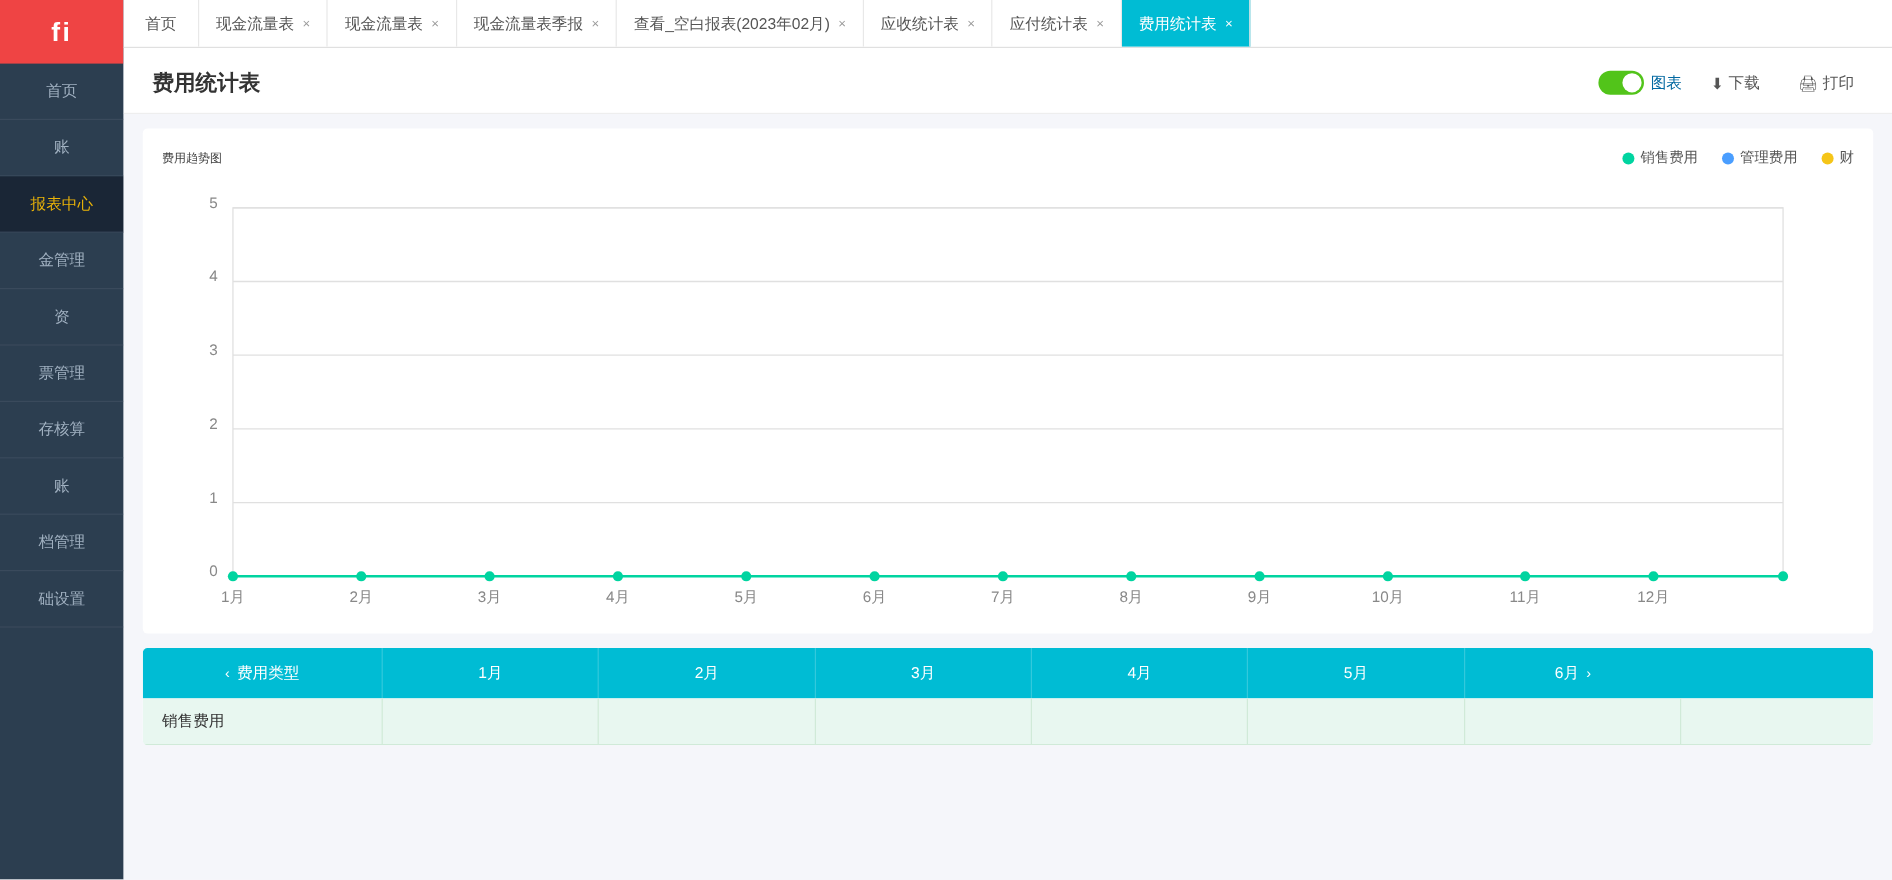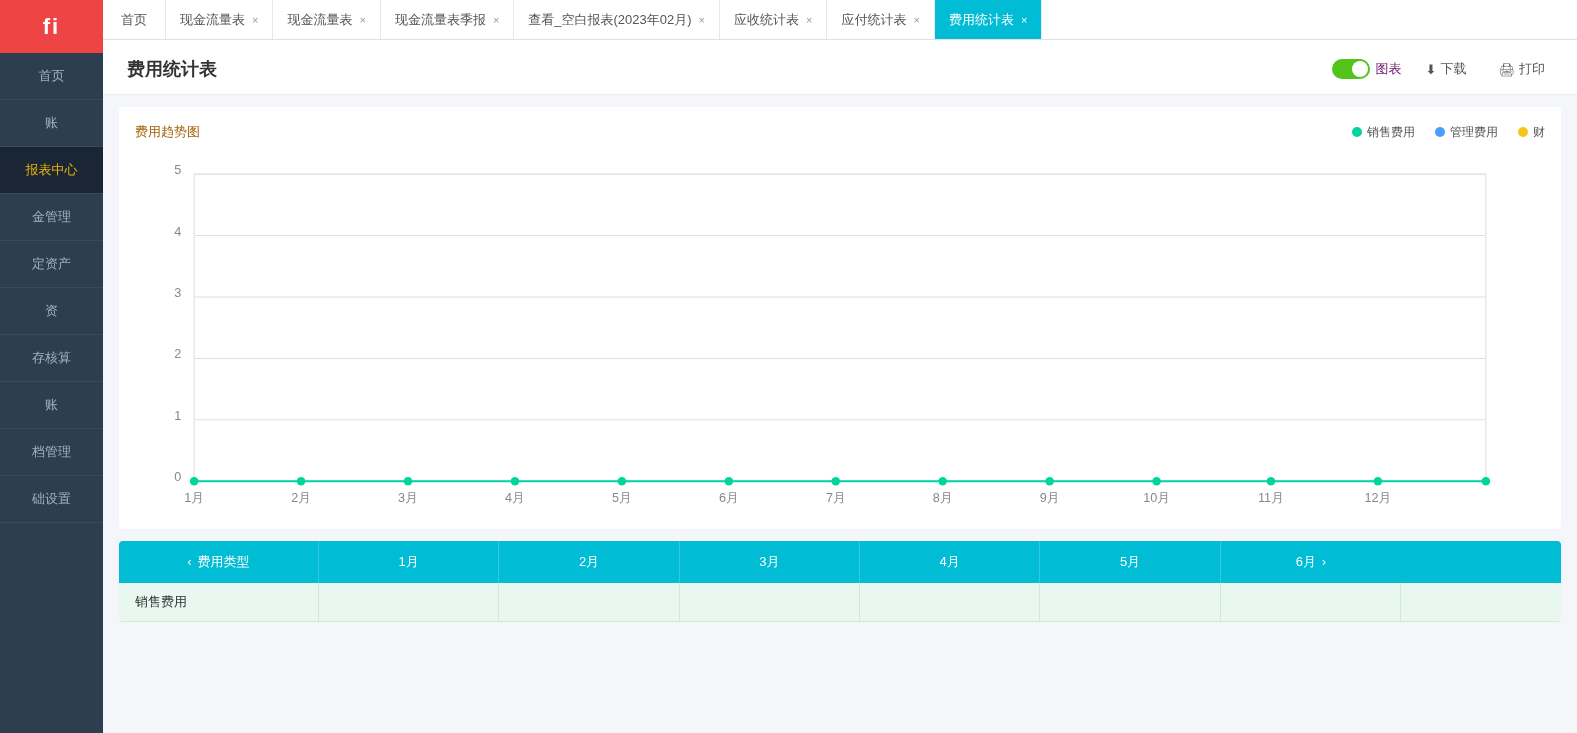--- a/index.html
+++ b/index.html
@@ -124,21 +124,21 @@
     }
     .toggle-thumb {
       width: 16px;
       height: 16px;
       background: white;
       border-radius: 50%;
       position: absolute;
       top: 2px;
       right: 2px;
     }
-    .toggle-label { font-size: 13px; color: #701a75; }
+    .toggle-label { font-size: 13px; color: #0369a1; }
     .action-btn {
       display: flex;
       align-items: center;
       gap: 4px;
       font-size: 13px;
       color: #555;
       cursor: pointer;
       padding: 4px 8px;
       border-radius: 4px;
     }
@@ -150,21 +150,21 @@
       border-radius: 4px;
       padding: 16px;
       flex-shrink: 0;
     }
     .chart-header {
       display: flex;
       justify-content: space-between;
       align-items: center;
       margin-bottom: 12px;
     }
-    .chart-title { font-size: 13px; color: #a16207; }
+    .chart-title { font-size: 10px; color: #404040; }
     .chart-legend {
       display: flex;
       align-items: center;
       gap: 20px;
     }
     .legend-item {
       display: flex;
       align-items: center;
       gap: 5px;
       font-size: 12px;
@@ -231,22 +231,22 @@
   </style>
 </head>
 <body>
 
 <div class="sidebar">
   <div class="sidebar-logo">fi</div>
   <div class="sidebar-item">首页</div>
   <div class="sidebar-item">账</div>
   <div class="sidebar-item active">报表中心</div>
   <div class="sidebar-item">金管理</div>
-  <div class="sidebar-item">定资产</div>
   <div class="sidebar-item">资</div>
+  <div class="sidebar-item">票管理</div>
   <div class="sidebar-item">存核算</div>
   <div class="sidebar-item">账</div>
   <div class="sidebar-item">档管理</div>
   <div class="sidebar-item">础设置</div>
 </div>
 
 <div class="main">
 
   <div class="tab-bar">
     <div class="tab">

